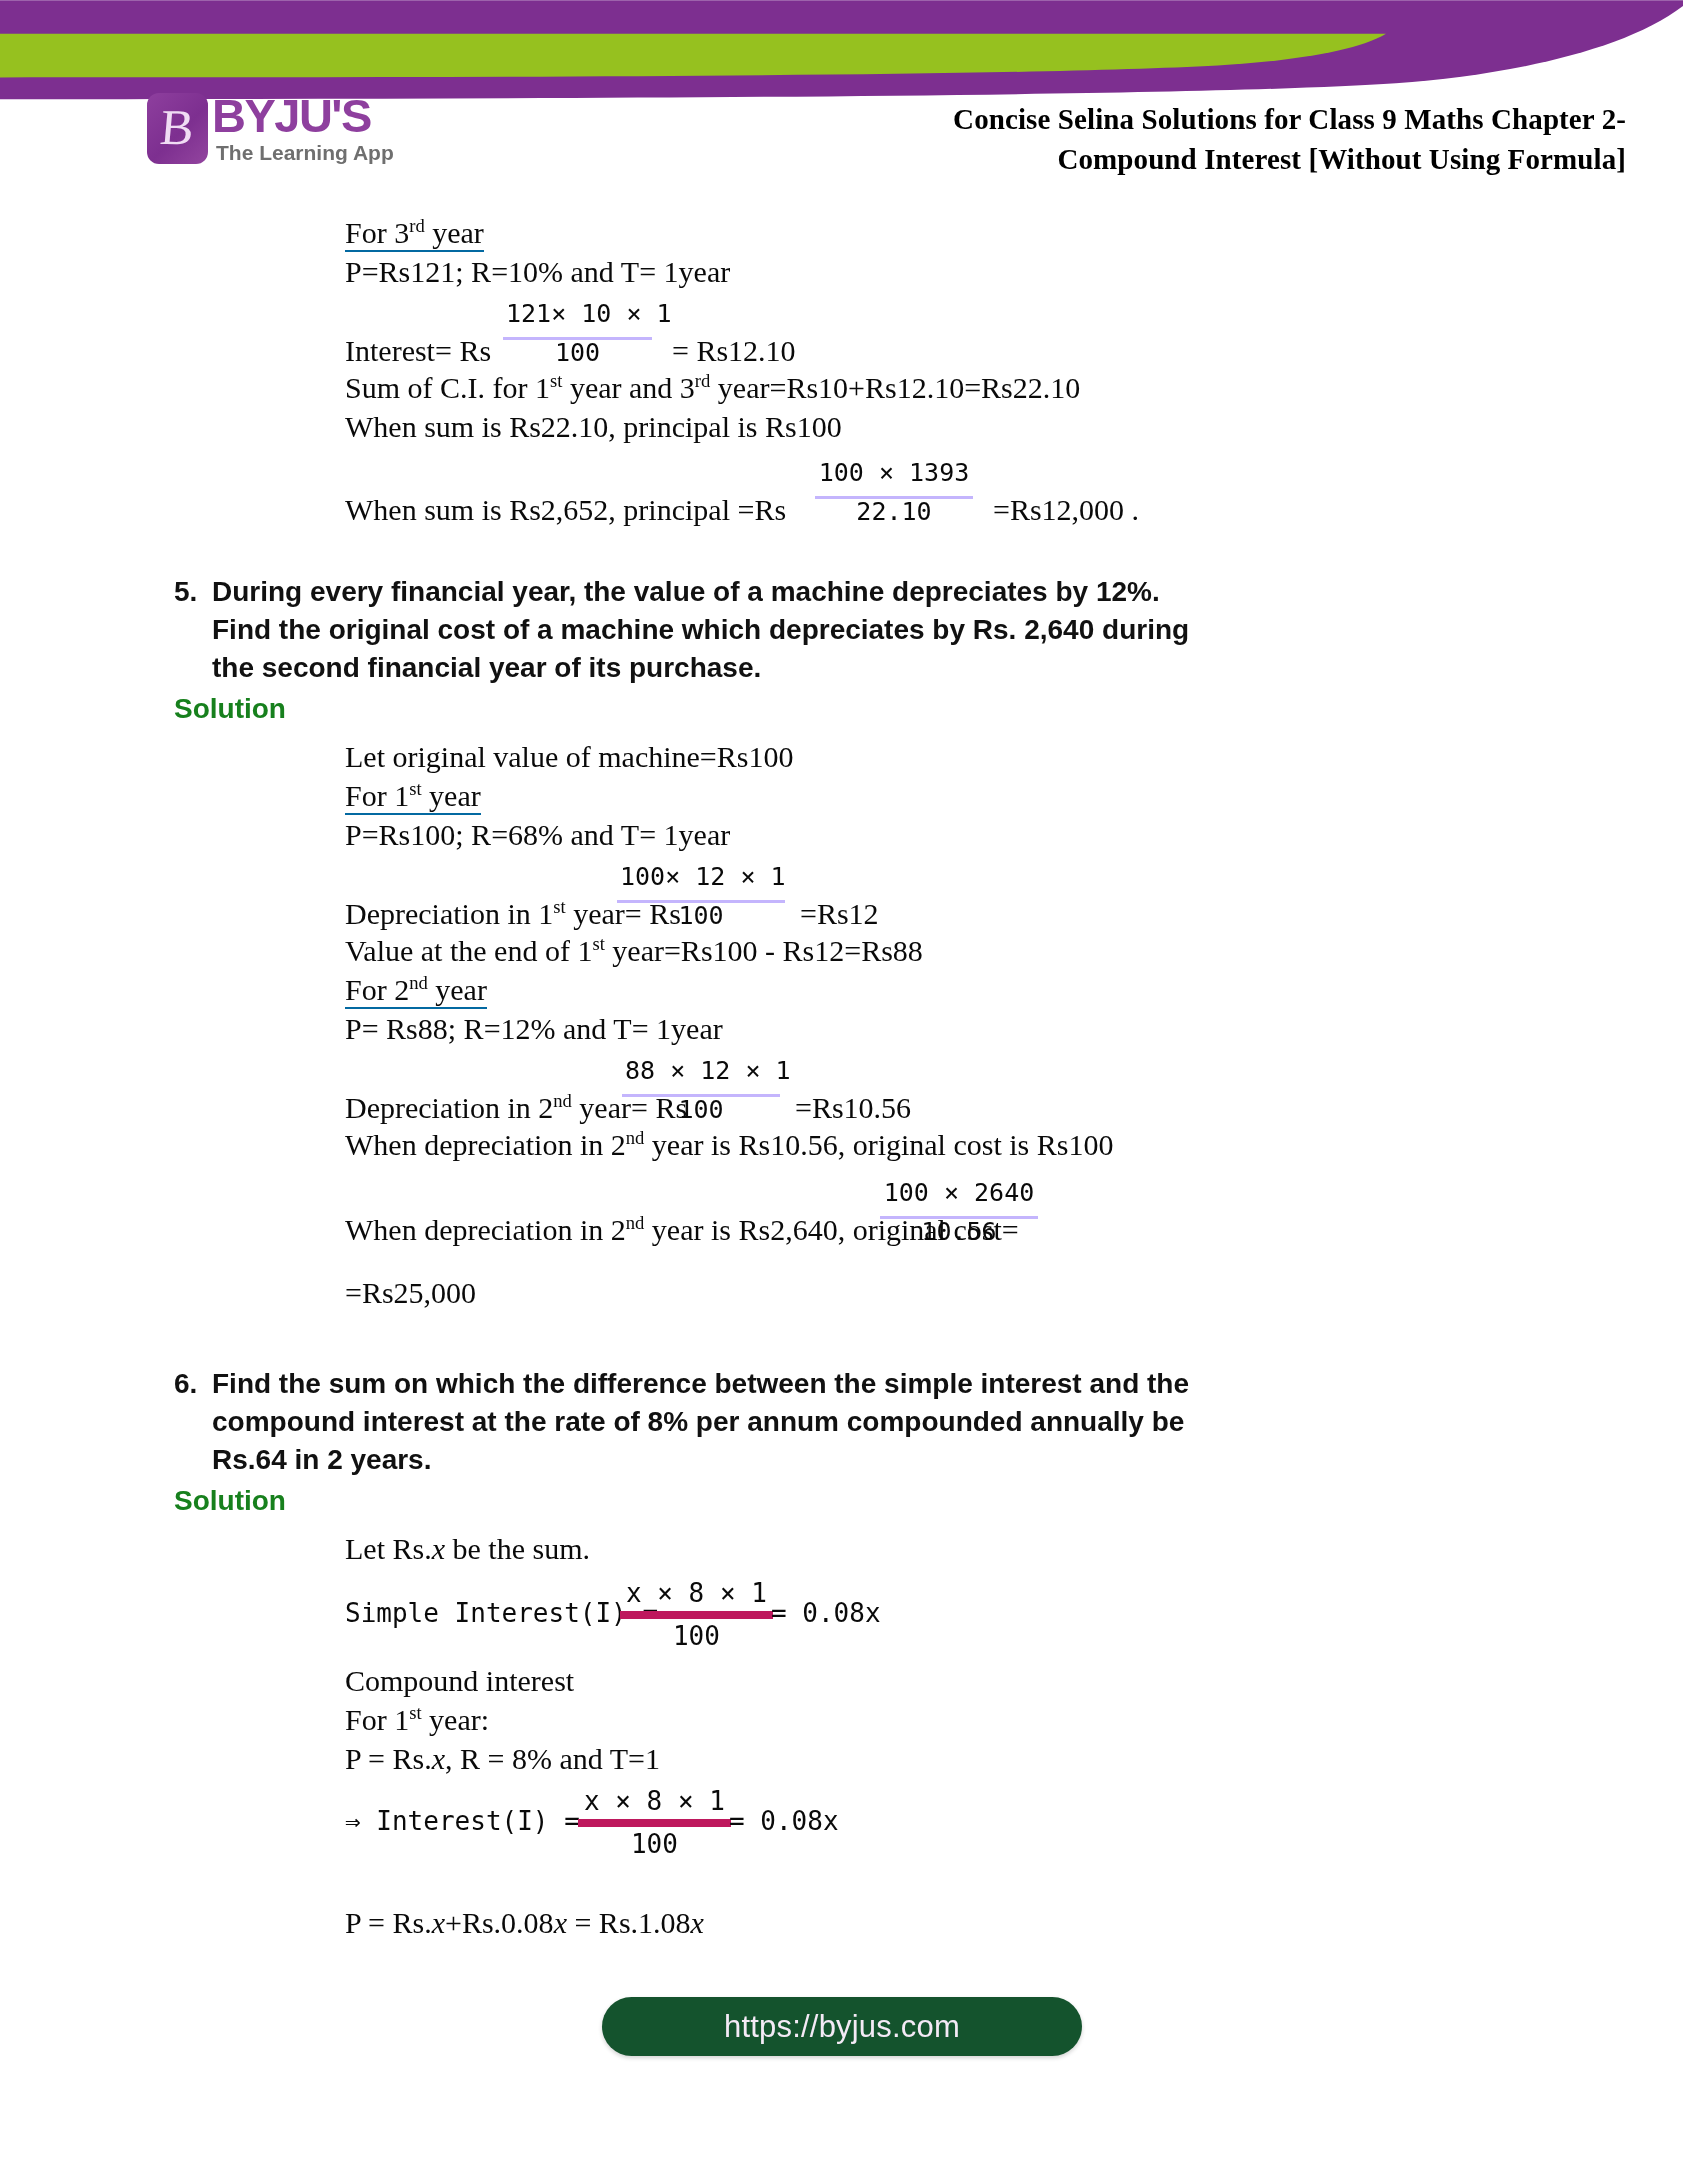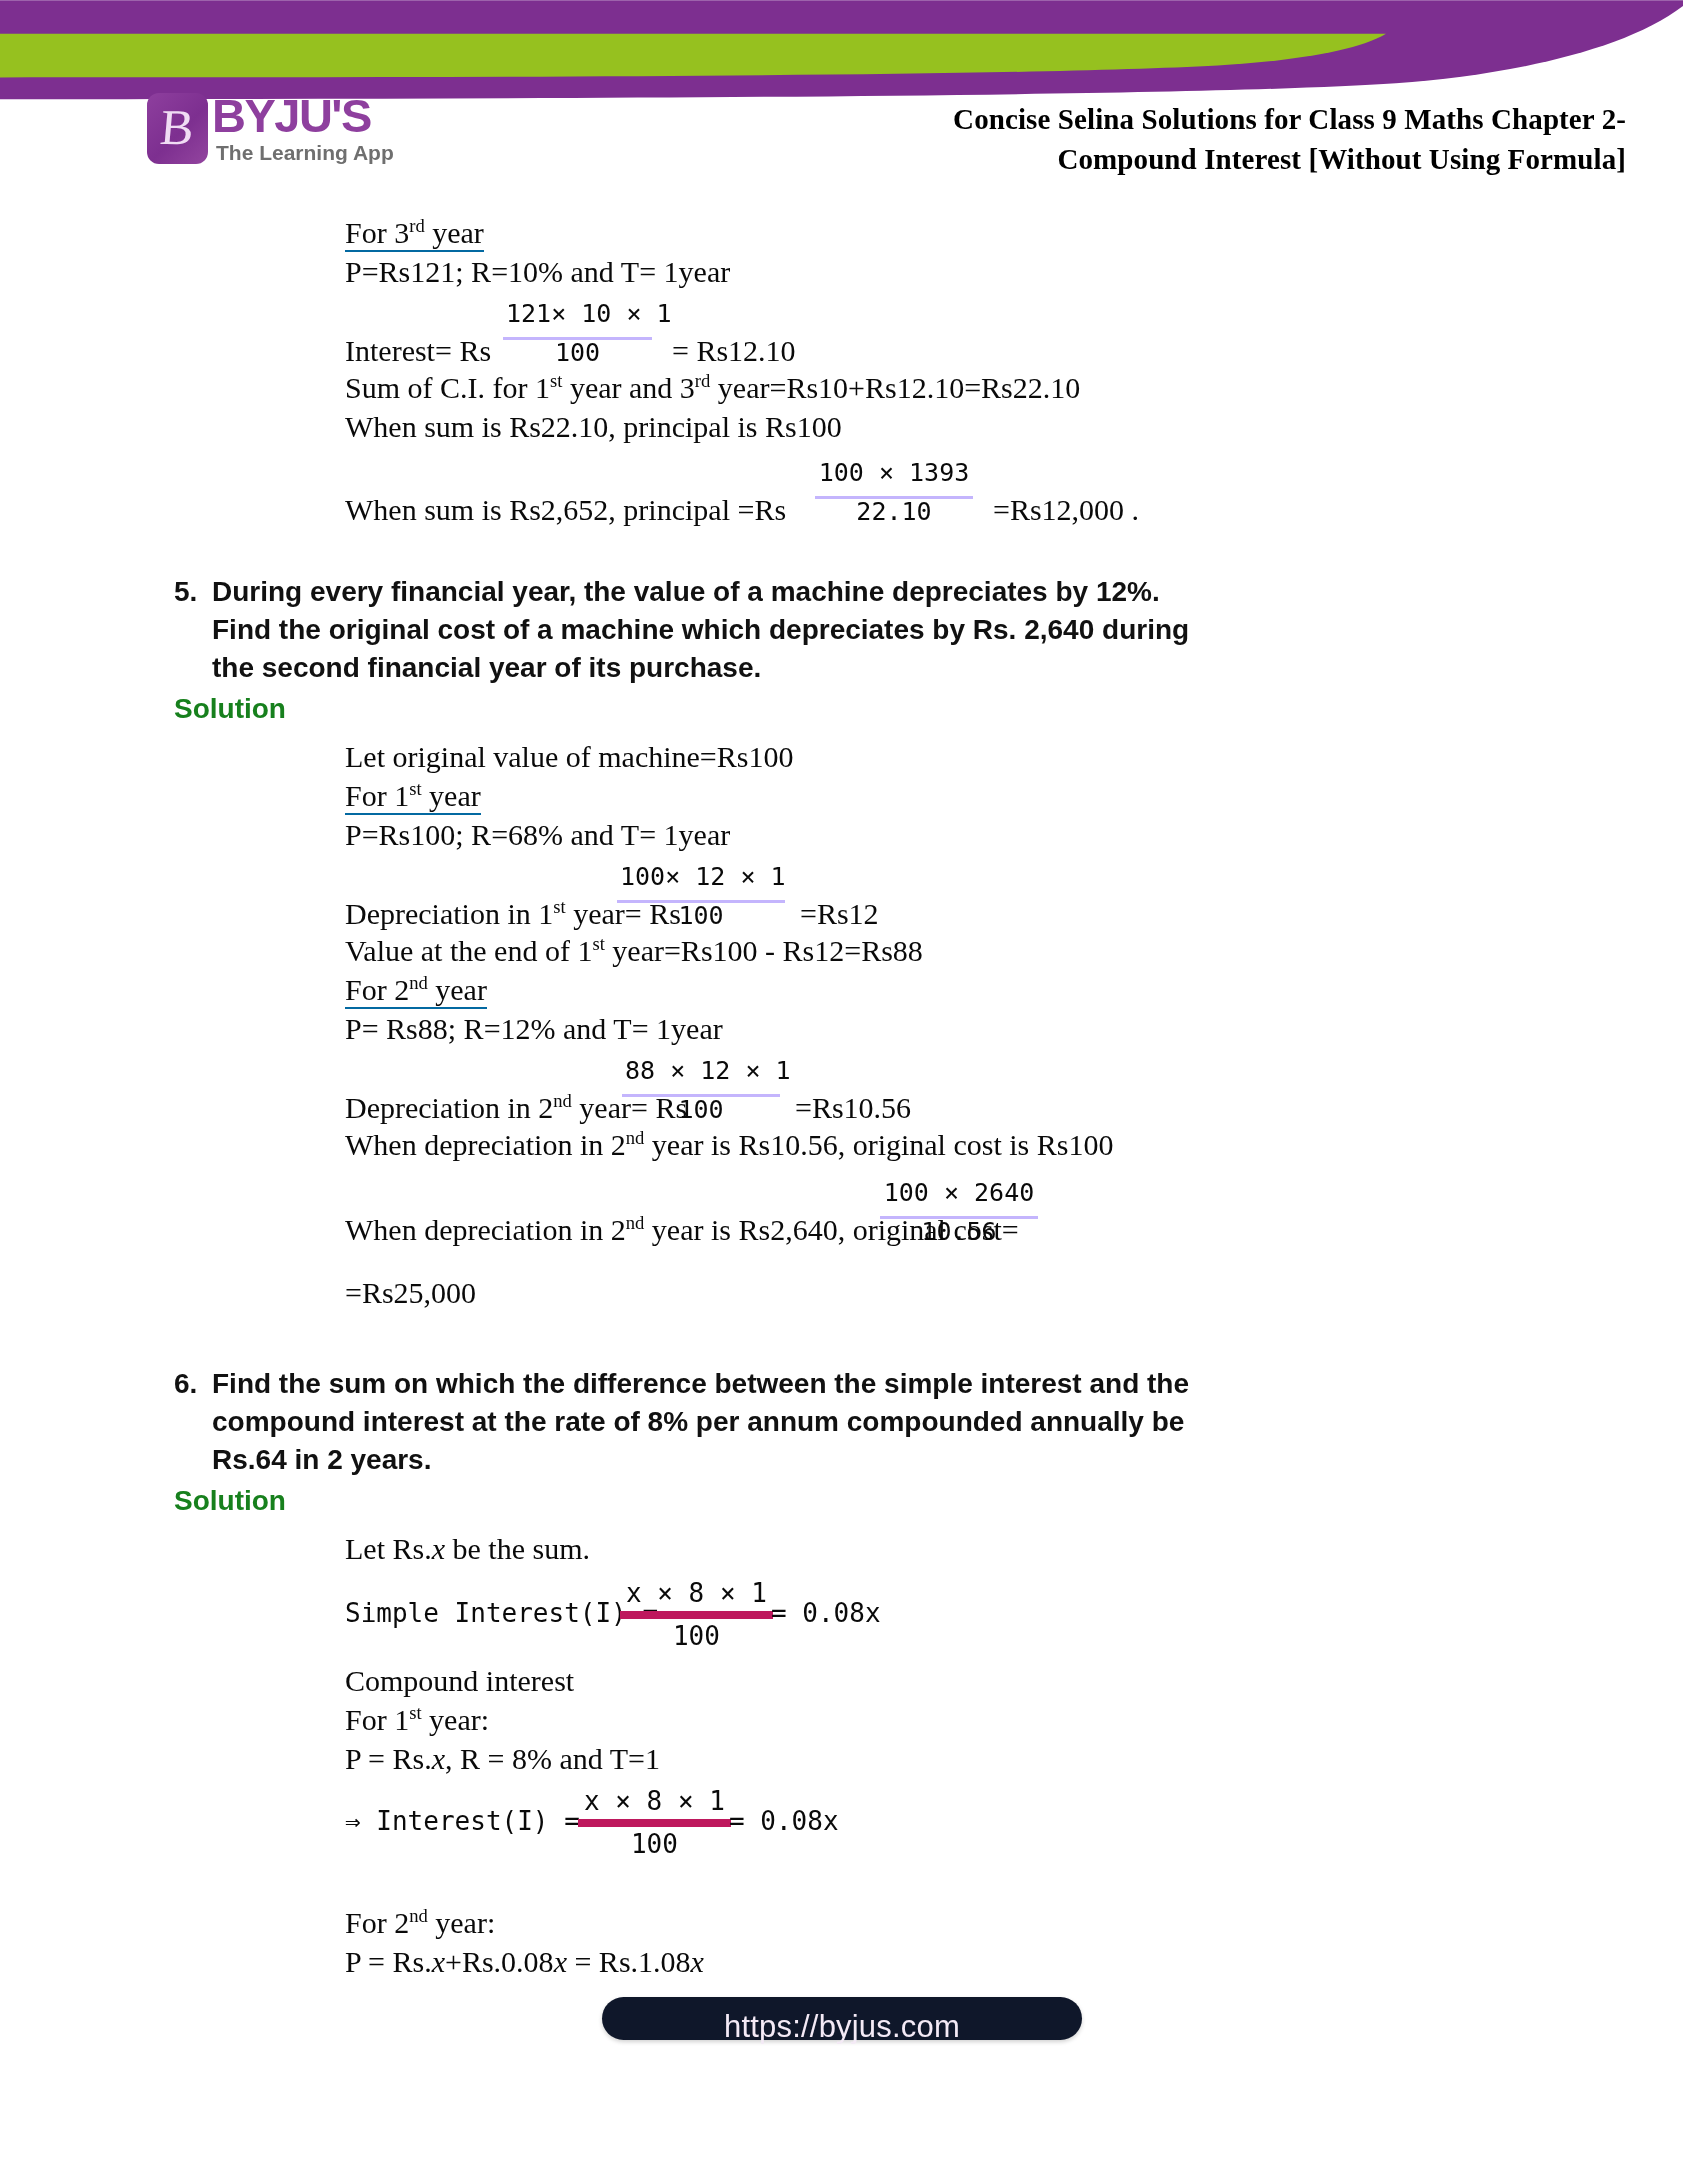--- a/index.html
+++ b/index.html
@@ -224,23 +224,23 @@
     position: absolute;
     top: 24px;
   }
 
   
   .footer-pill {
     position: absolute;
     left: 602px;
     top: 1997px;
     width: 480px;
-    height: 43px;
+    height: 59px;
     border-radius: 32px;
-    background: #0f172a;
+    background: #14532d;
     box-shadow: 0 2px 4px rgba(0,0,0,0.18);
   }
   .footer-pill span {
     display: block;
     width: 100%;
     text-align: center;
     line-height: 59px;
     font-family: "Liberation Sans", sans-serif;
     font-size: 31px;
     color: #f4eaf6;
@@ -398,21 +398,20 @@
       <span class="lhs">⇒ Interest(I) =</span>
       <span class="fr" style="left:233px;top:4px;">
         <span class="n">x × 8 × 1</span>
         <span class="d">100</span>
       </span>
       <span class="rhs" style="left:384px;">= 0.08x</span>
     </div>
 
     <div style="height:36px;"></div>
 
-    <div class="line"><span>For 2</span><sup>nd</sup><span> year:</span></div>
 
     <div class="line"><span>P = Rs.</span><i class="var">x</i><span>+Rs.0.08</span><i class="var">x</i><span> = Rs.1.08</span><i class="var">x</i></div>
   </div>
 </div>
 
 <div class="footer-pill">
   <span>https://byjus.com</span>
 </div>
 
 

